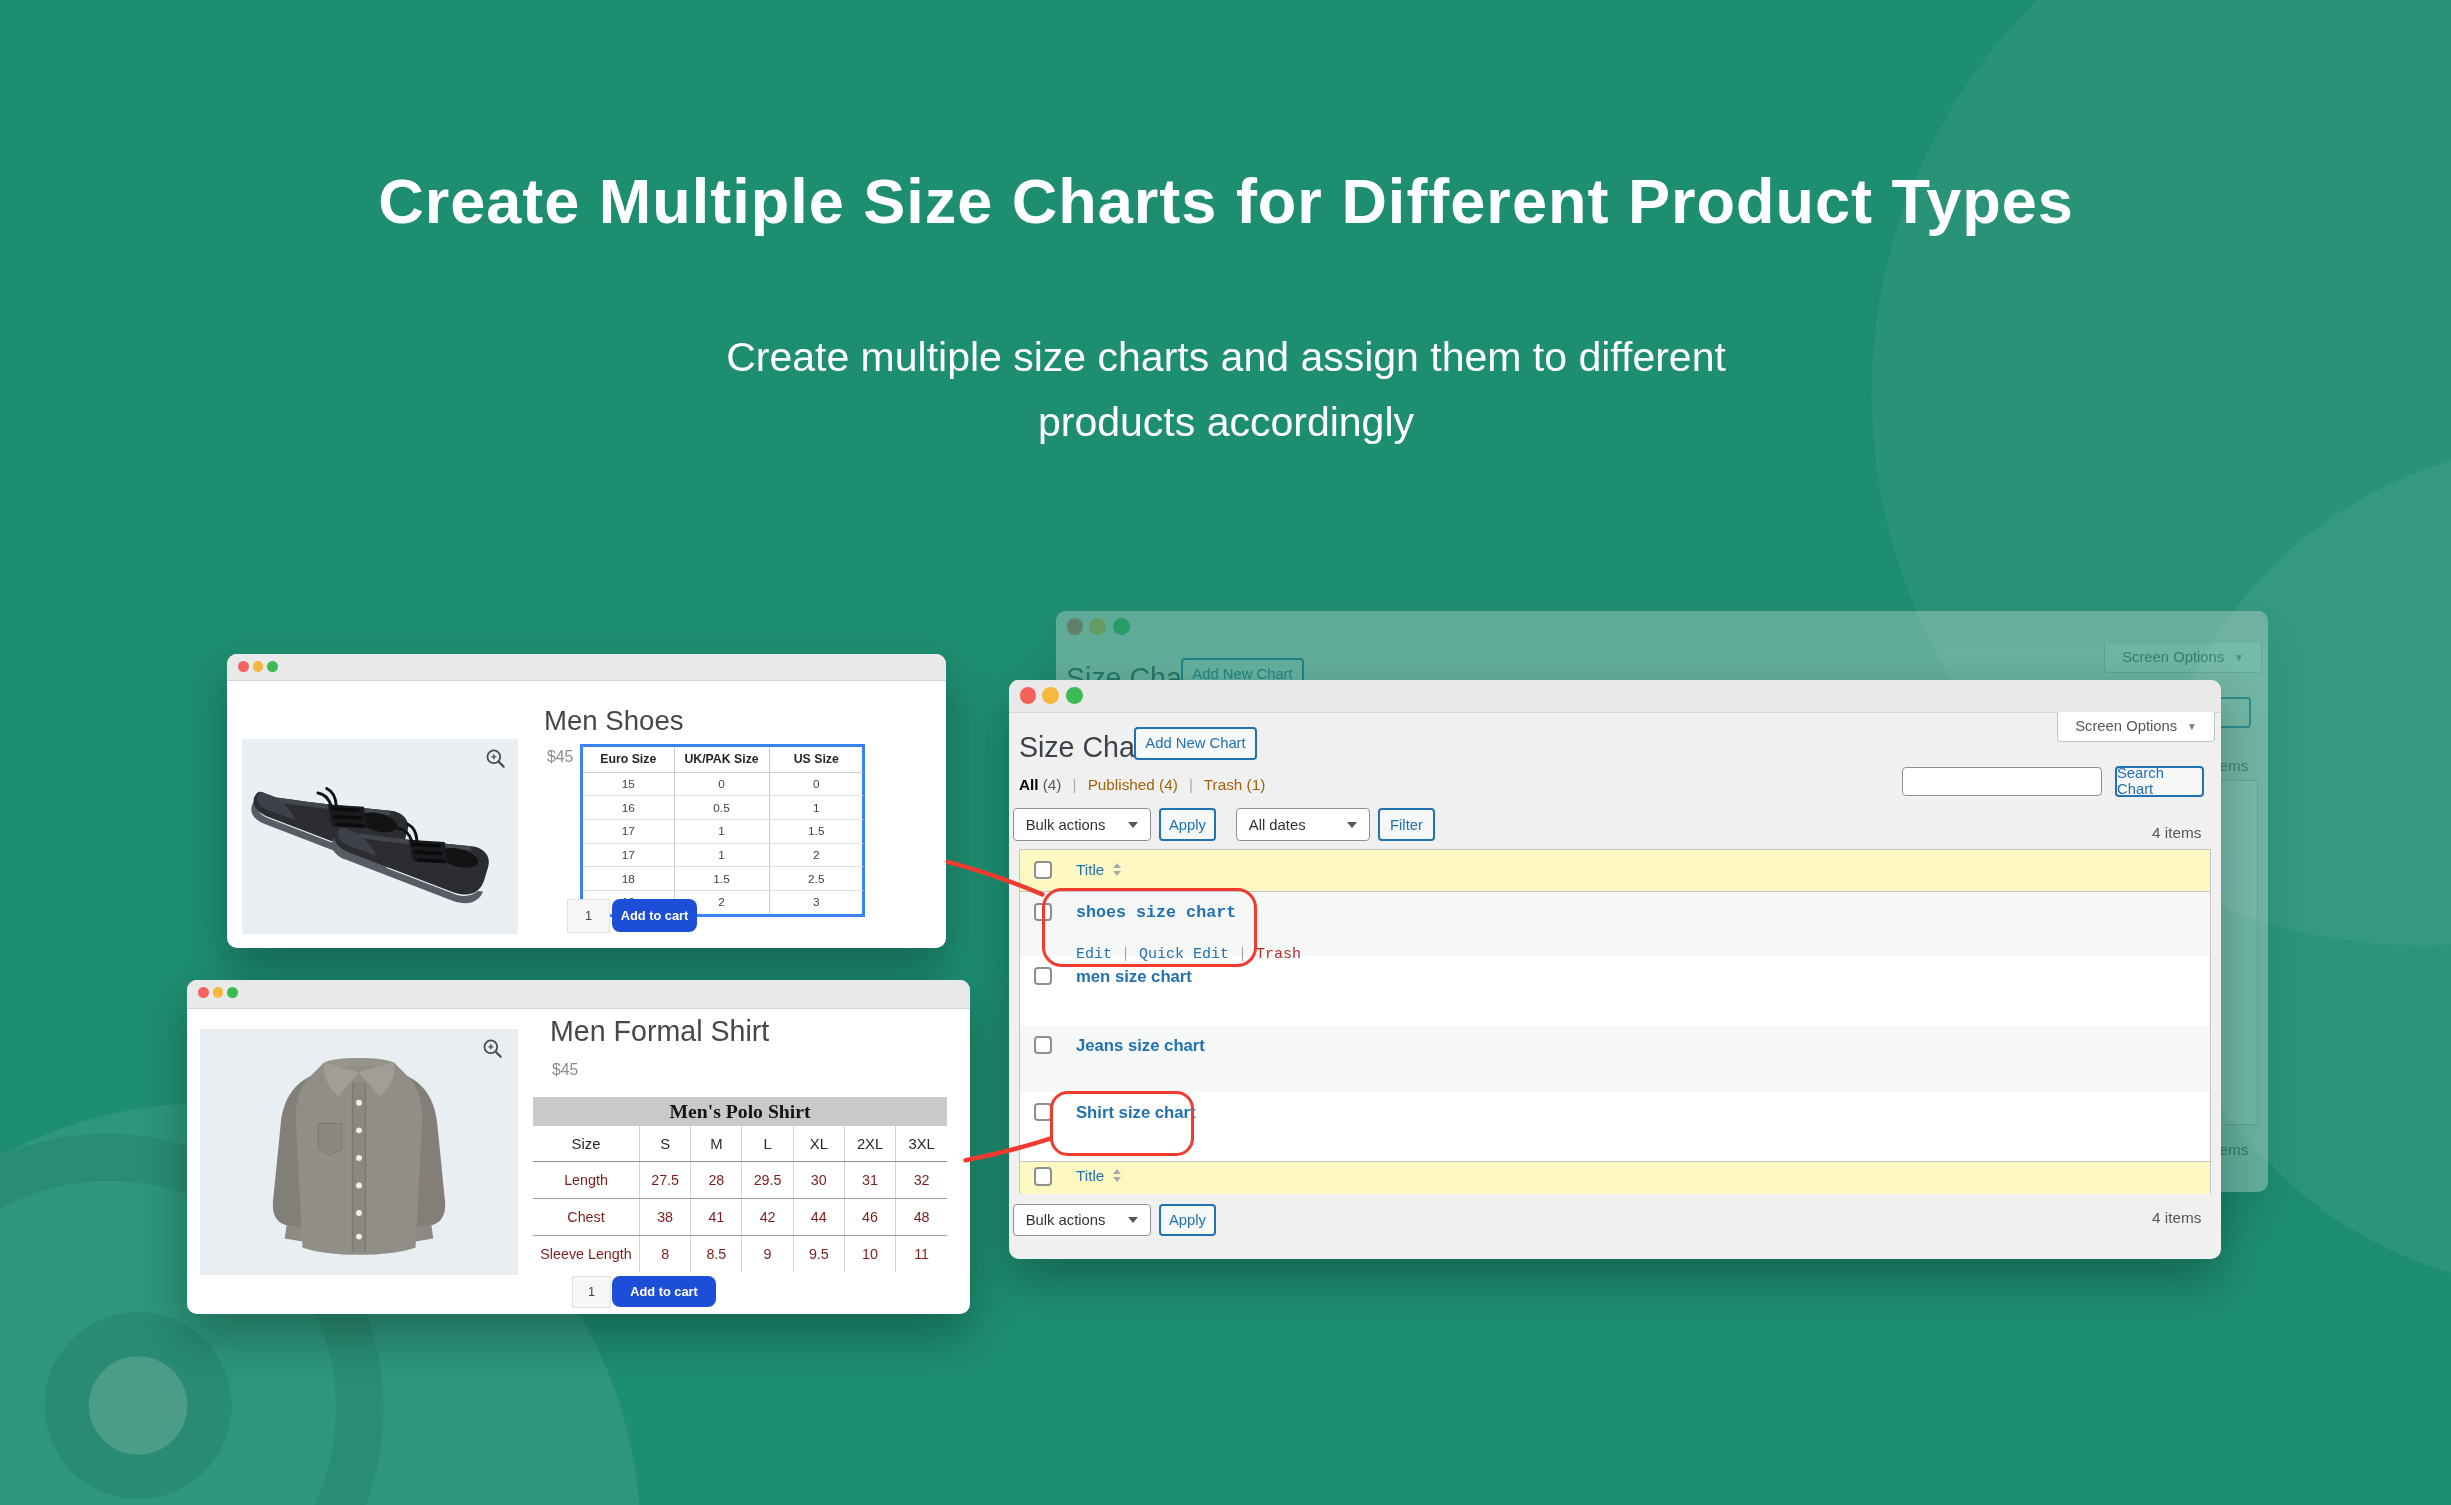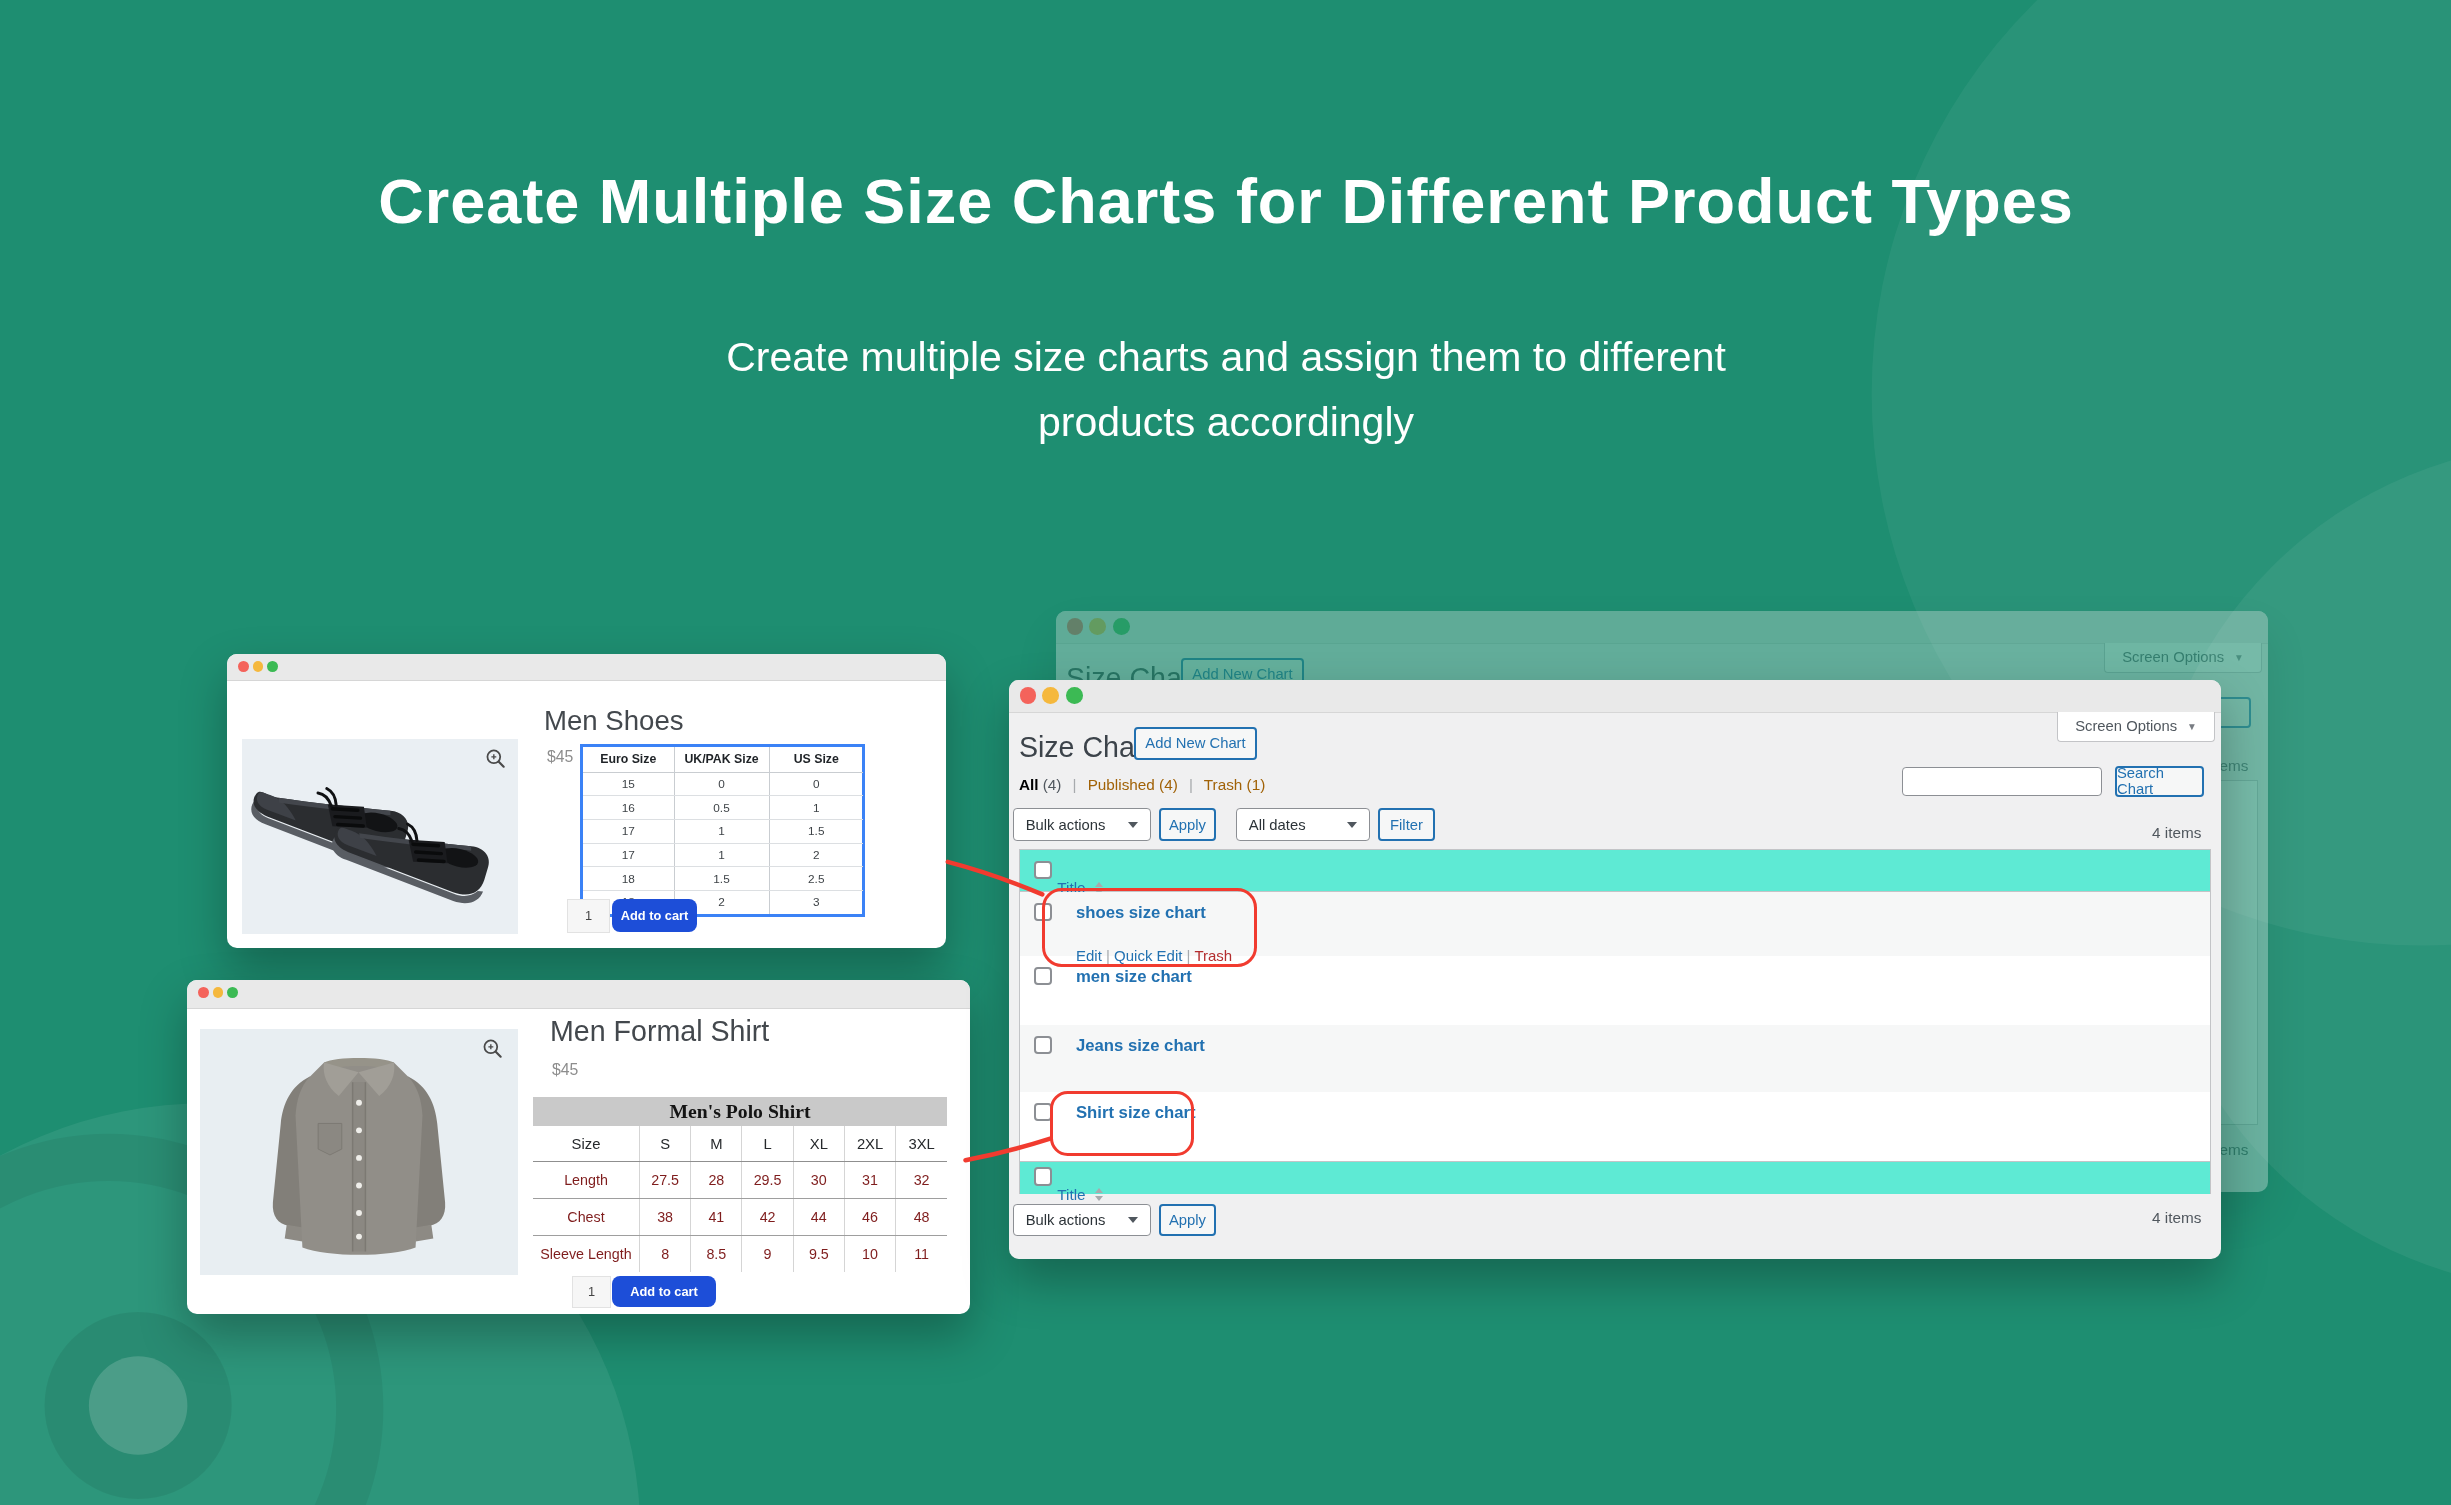--- a/index.html
+++ b/index.html
@@ -69,21 +69,21 @@
              padding:0 11.8px;box-sizing:border-box;cursor:pointer;}
   .chev{width:0;height:0;border-left:5.4px solid transparent;border-right:5.4px solid transparent;
         border-top:6.4px solid #50575e;}
   .wp-search{position:absolute;background:#fff;border:1px solid #8c8f94;border-radius:3.9px;box-sizing:border-box;
              font-size:14.8px;padding:0 7.9px;color:#2c3338;outline:none;}
   .items{position:absolute;right:19.7px;font-size:15.3px;color:#50575e;}
 
   .list-table{position:absolute;left:9.9px;top:169px;width:1192px;height:345px;background:#fff;
               border:1px solid #c3c4c7;box-sizing:border-box;}
   .lt-row{position:relative;box-sizing:border-box;display:flex;align-items:flex-start;padding:10.8px 0 0 13.8px;}
-  .lt-head{height:42px;border-bottom:1px solid #c3c4c7;background:#5eead4;flex-direction:column;}
+  .lt-head{height:42px;border-bottom:1px solid #c3c4c7;background:#fef9c3;}
   .lt-foot{height:33px;border-bottom:none;border-top:1px solid #c3c4c7;padding-top:4.9px;}
   .cb{width:18.7px;height:18.7px;border:2px solid #8c8f94;border-radius:3.9px;background:#fff;flex:0 0 auto;
       box-sizing:border-box;cursor:pointer;}
   .col-title{margin-left:23.6px;color:#2271b1;font-size:15.3px;cursor:pointer;display:flex;align-items:center;}
   .sort{display:inline-flex;flex-direction:column;gap:3px;margin-left:8.9px;}
   .tri-up{width:0;height:0;border-left:4.9px solid transparent;border-right:4.9px solid transparent;
           border-bottom:5.9px solid #a7aaad;}
   .tri-down{width:0;height:0;border-left:4.9px solid transparent;border-right:4.9px solid transparent;
             border-top:5.9px solid #a7aaad;}
   .row-main{margin-left:23.6px;}
@@ -358,21 +358,21 @@
       <div class="lt-row lt-head">
         <span class="cb"></span>
         <span class="col-title">
           <span>Title</span>
           <span class="sort">
               <i class="tri-up"></i>
               <i class="tri-down"></i>
             </span>
         </span>
       </div>
-      <div class="lt-row stripe" style="height:64px;">
+      <div class="lt-row stripe" style="height:64px;font-family:Liberation Mono, monospace;">
         <span class="cb"></span>
         <span class="row-main">
           <a class="row-link">shoes size chart</a>
           <div class="row-actions">
             <a>Edit</a>
             <span class="sep">|</span>
             <a>Quick Edit</a>
             <span class="sep">|</span>
             <a class="trash">Trash</a>
           </div>

